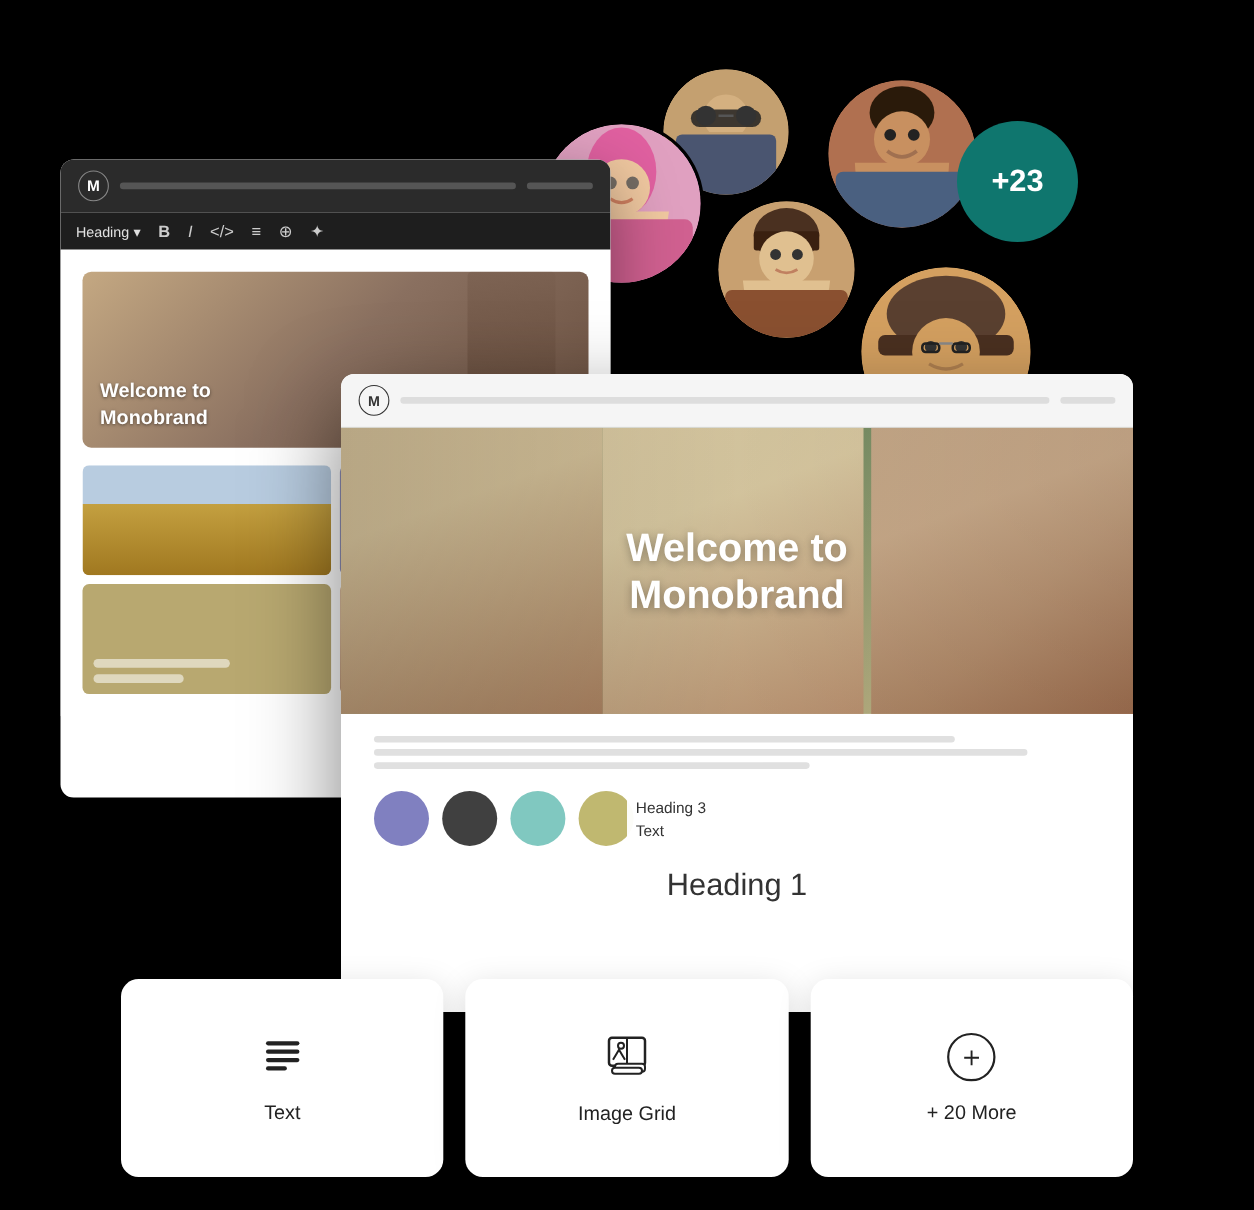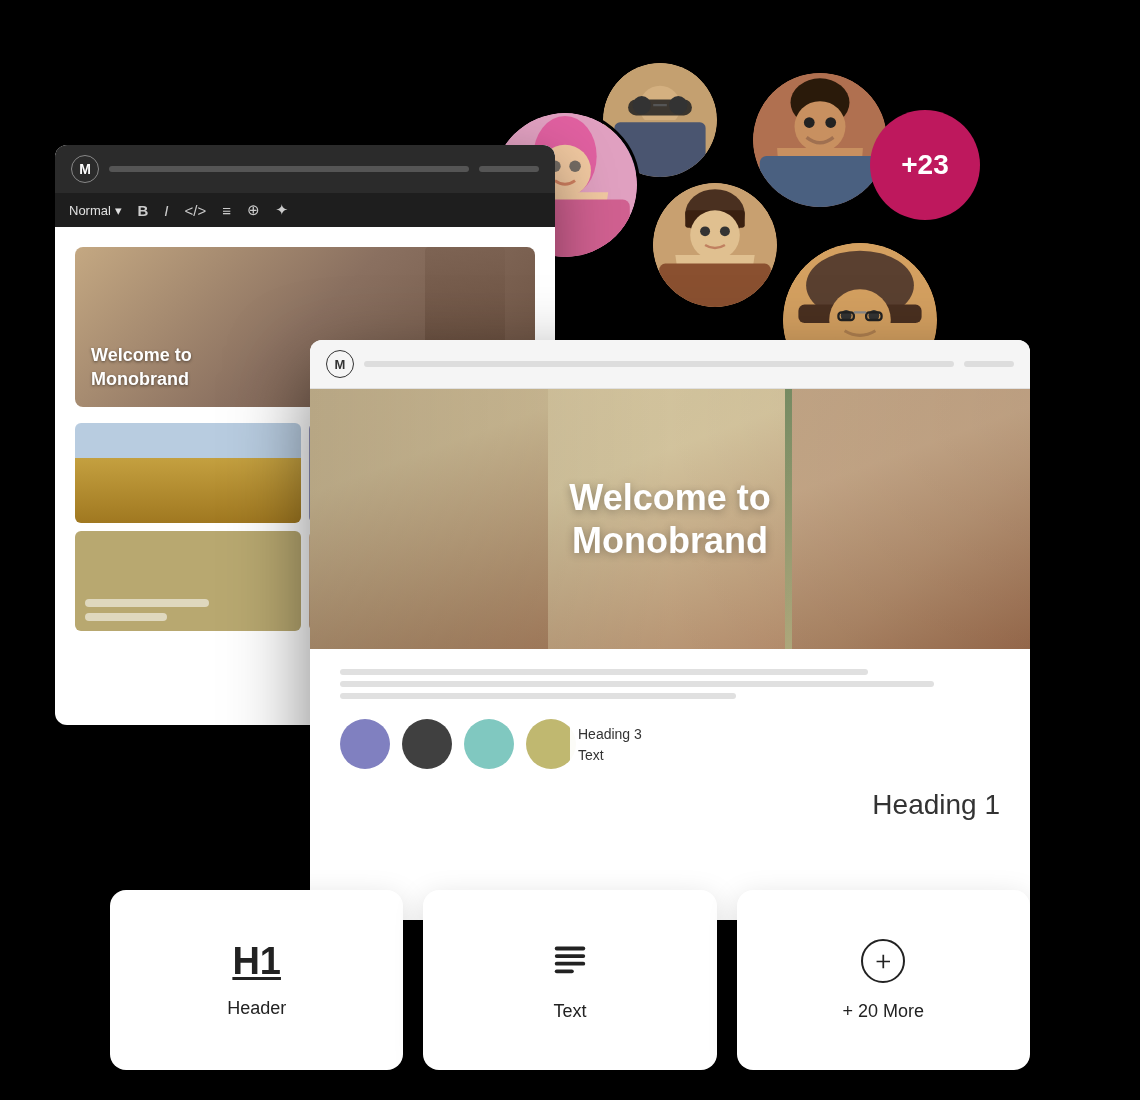--- a/index.html
+++ b/index.html
@@ -35,21 +35,21 @@
     .avatar-1 { width: 120px; height: 120px; top: 0; left: 110px; }
     .avatar-2 { width: 150px; height: 150px; top: 50px; left: 0; }
     .avatar-3 { width: 130px; height: 130px; top: 120px; left: 160px; }
     .avatar-4 { width: 140px; height: 140px; top: 10px; left: 260px; }
     .avatar-5 { width: 160px; height: 160px; top: 180px; left: 290px; }
     .avatar-plus {
       position: absolute;
       width: 110px;
       height: 110px;
       border-radius: 50%;
-      background: #be185d;
+      background: #0f766e;
       top: 50px;
       left: 380px;
       display: flex;
       align-items: center;
       justify-content: center;
       color: #fff;
       font-size: 28px;
       font-weight: 600;
     }
 
@@ -306,21 +306,21 @@
     .swatch-purple { background: #8080c0; }
     .swatch-dark { background: #404040; }
     .swatch-teal { background: #80c8c0; }
     .swatch-olive { background: #c0b870; }
 
     .preview-heading {
       font-size: 28px;
       font-weight: 400;
       color: #333;
       margin-bottom: 10px;
-      text-align: right;
+      text-align: center;
     }
 
     
     .partial-label {
       position: absolute;
       top: 720px;
       left: 570px;
       background: rgba(255,255,255,0.95);
       padding: 4px 8px;
       border-radius: 4px;
@@ -501,21 +501,21 @@
     <div class="browser-toolbar">
       <div class="toolbar-logo">
         <span>M</span>
       </div>
       <div class="toolbar-bar"></div>
       <div class="toolbar-bar-short"></div>
     </div>
 
     <div class="text-format-bar">
       <div class="format-dropdown">
-        <span>Normal</span>
+        <span>Heading</span>
         <span>▾</span>
       </div>
       <span class="format-icon bold">B</span>
       <span class="format-icon" style="font-style:italic;">I</span>
       <span class="format-icon">&lt;/&gt;</span>
       <span class="format-icon">≡</span>
       <span class="format-icon">⊕</span>
       <span class="format-icon">✦</span>
     </div>
 
@@ -586,39 +586,50 @@
     </div>
   </div>
 
   <div class="partial-label" style="font-size:14px; line-height:1.5;">
     <div>Heading 3</div>
     <div>Text</div>
   </div>
 
   <div class="cards-row">
 
-    <div class="feature-card">
-      <div class="card-icon card-icon-h1">
-        <span>H1</span>
-      </div>
-      <div class="card-label">Header</div>
-    </div>
 
     <div class="feature-card">
       <div class="card-icon card-icon-text">
         <svg viewBox="0 0 40 40" fill="none" xmlns="http://www.w3.org/2000/svg">
           <rect x="4" y="8" width="32" height="4" rx="2" fill="#222"></rect>
           <rect x="4" y="16" width="32" height="4" rx="2" fill="#222"></rect>
           <rect x="4" y="24" width="32" height="4" rx="2" fill="#222"></rect>
           <rect x="4" y="32" width="20" height="4" rx="2" fill="#222"></rect>
         </svg>
       </div>
       <div class="card-label">Text</div>
     </div>
 
+    <div class="feature-card">
+      <div class="card-icon card-icon-image">
+        <svg viewBox="0 0 44 44" fill="none" xmlns="http://www.w3.org/2000/svg">
+
+          <rect x="4" y="6" width="36" height="28" rx="3" stroke="#222" stroke-width="2.5"></rect>
+
+          <line x1="22" y1="6" x2="22" y2="34" stroke="#222" stroke-width="2"></line>
+
+          <path d="M8 28 L14 18 L20 28" stroke="#222" stroke-width="2" fill="none"></path>
+          <circle cx="16" cy="14" r="3" stroke="#222" stroke-width="2"></circle>
+
+          <rect x="10" y="32" width="30" height="8" rx="3" stroke="#222" stroke-width="2" fill="white"></rect>
+          <rect x="7" y="36" width="30" height="6" rx="3" stroke="#222" stroke-width="2" fill="white"></rect>
+        </svg>
+      </div>
+      <div class="card-label">Image Grid</div>
+    </div>
 
     <div class="feature-card">
       <div class="card-icon-plus">＋</div>
       <div class="card-label">+ 20 More</div>
     </div>
   </div>
 
 </div>
 
 </body></html>

